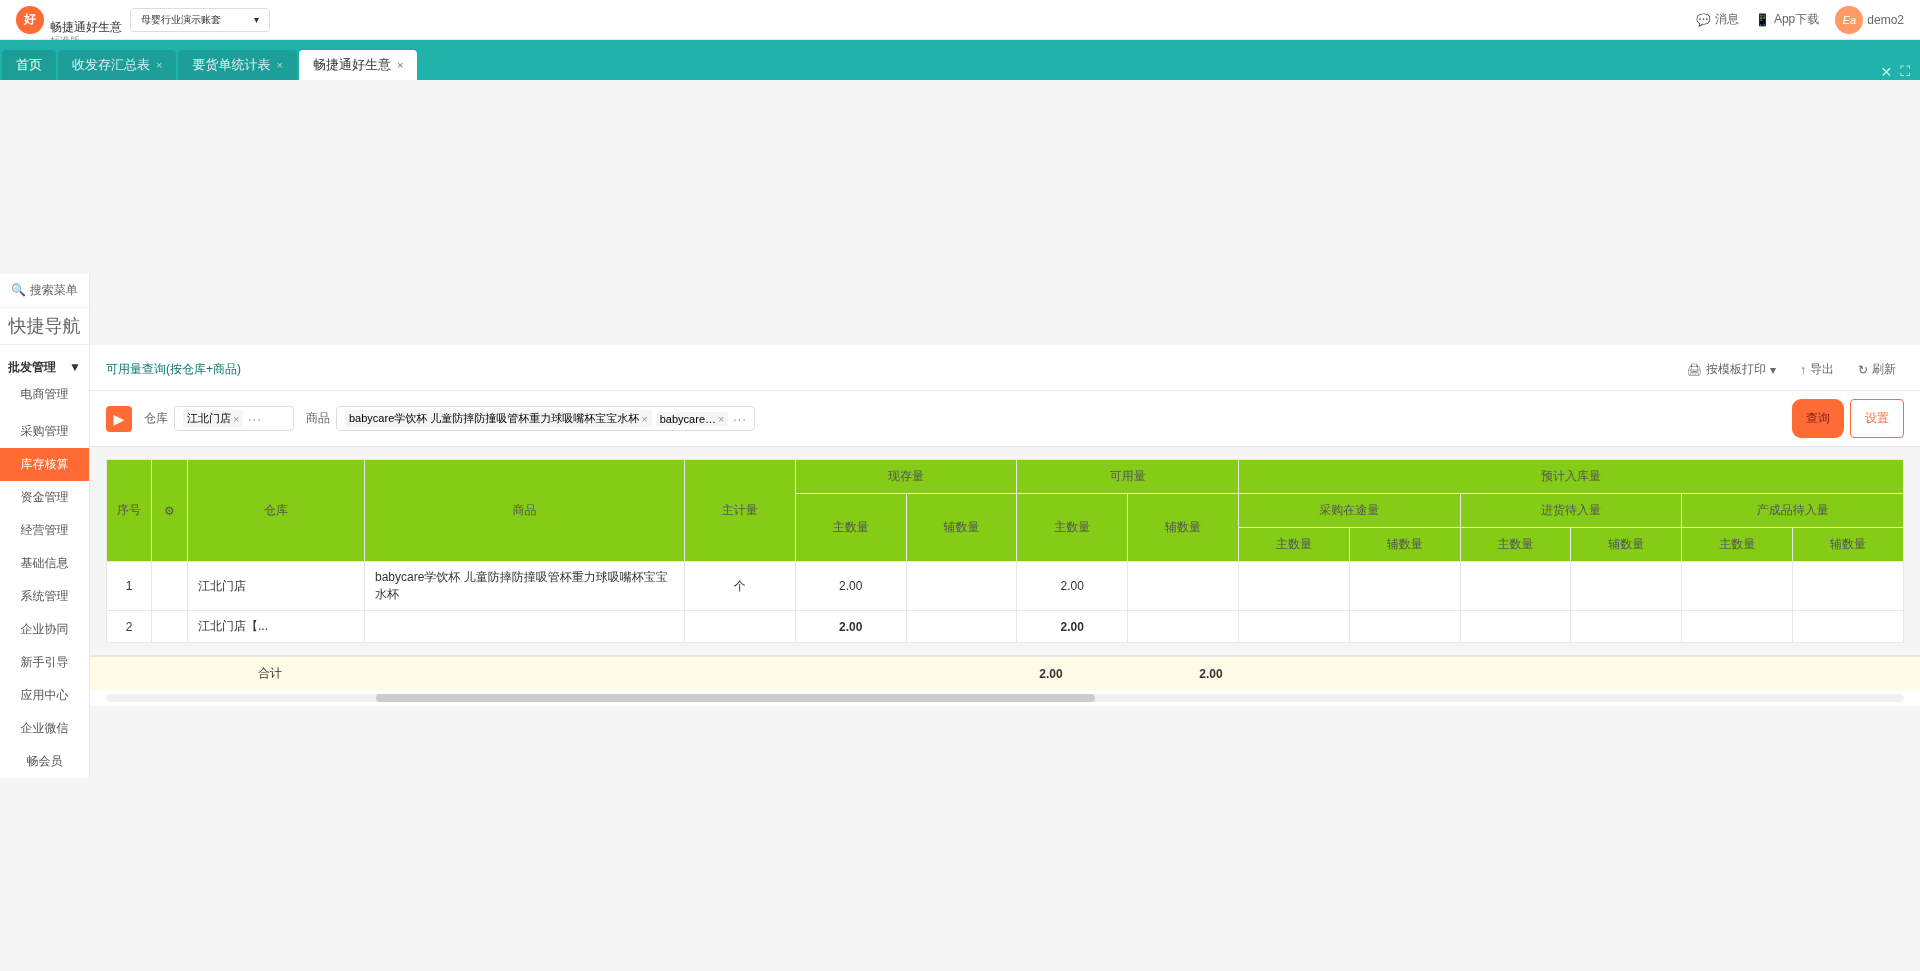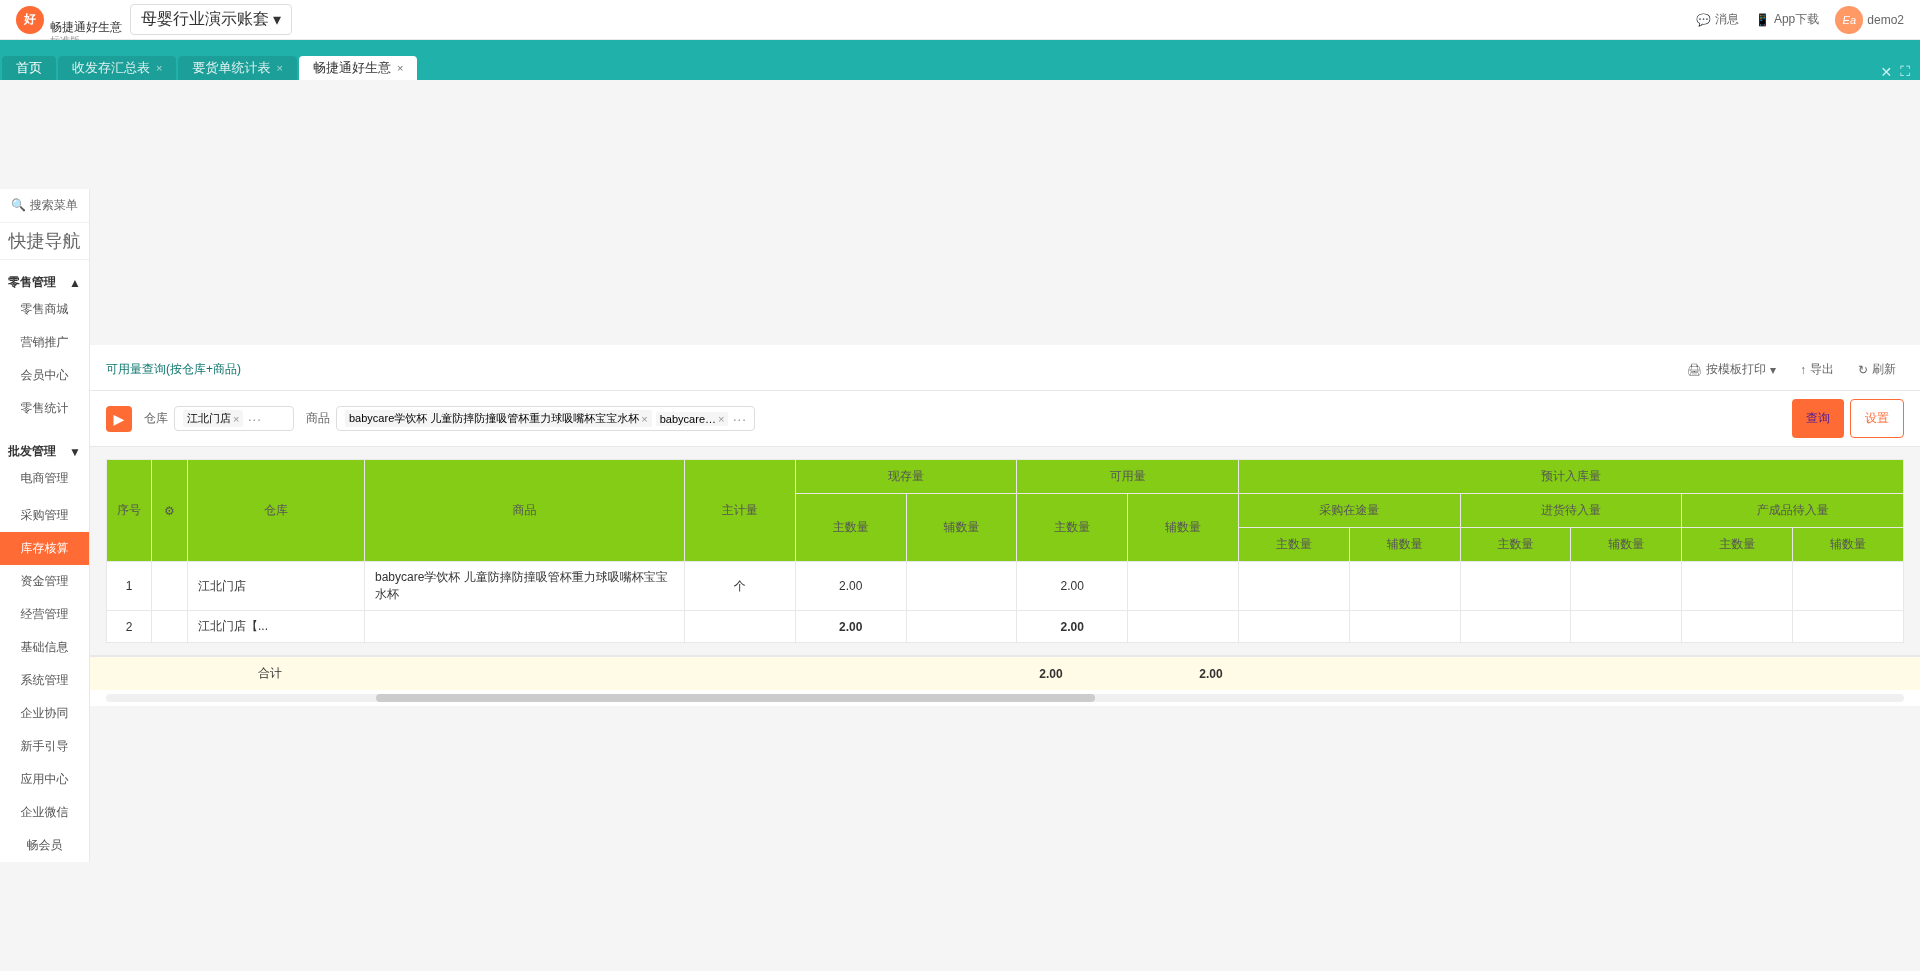--- a/index.html
+++ b/index.html
@@ -49,21 +49,21 @@
       color: #999;
     }
     .industry-selector {
       display: flex;
       align-items: center;
       gap: 4px;
       padding: 4px 10px;
       border: 1px solid #ddd;
       border-radius: 4px;
       cursor: pointer;
-      font-size: 16px;
+      font-size: 10px;
       color: #333;
       min-width: 140px;
     }
     .top-bar-right {
       display: flex;
       align-items: center;
       gap: 16px;
     }
     .top-action {
       display: flex;
@@ -89,21 +89,21 @@
     
     .tab-bar {
       height: 40px;
       background: #20b2aa;
       display: flex;
       align-items: flex-end;
       padding: 0 0 0 0;
       flex-shrink: 0;
     }
     .tab-item {
-      height: 24px;
+      height: 30px;
       padding: 0 14px;
       display: flex;
       align-items: center;
       gap: 6px;
       font-size: 13px;
       color: rgba(255,255,255,0.85);
       cursor: pointer;
       border-radius: 4px 4px 0 0;
       margin-left: 2px;
       background: rgba(0,0,0,0.1);
@@ -289,23 +289,23 @@
     }
     .filter-tag .remove { cursor: pointer; color: #999; }
     .filter-dots { color: #999; cursor: pointer; font-size: 14px; }
     .filter-actions {
       margin-left: auto;
       display: flex;
       gap: 6px;
     }
     .btn-query {
       background: #ff6b35;
-      color: #4c1d95;
+      color: #7f1d1d;
       border: none;
-      border-radius: 4px;
+      border-radius: 9px;
       padding: 11px 14px;
       font-size: 12px;
       cursor: pointer;
     }
     .btn-setting {
       background: #fff;
       color: #ff6b35;
       border: 1px solid #ff6b35;
       border-radius: 4px;
       padding: 5px 14px;
@@ -438,38 +438,20 @@
 
   <div class="sidebar">
     <div class="sidebar-search">
       <span>🔍</span>
       <span>搜索菜单</span>
     </div>
     <div class="sidebar-nav">
       <span>快捷导航</span>
     </div>
 
-    <div class="sidebar-section">
-      <div class="sidebar-group-label">
-        <span>零售管理</span>
-        <span>▲</span>
-      </div>
-      <div class="sidebar-item">
-        <span>零售商城</span>
-      </div>
-      <div class="sidebar-item">
-        <span>营销推广</span>
-      </div>
-      <div class="sidebar-item">
-        <span>会员中心</span>
-      </div>
-      <div class="sidebar-item">
-        <span>零售统计</span>
-      </div>
-    </div>
 
     <div class="sidebar-section">
       <div class="sidebar-group-label">
         <span>批发管理</span>
         <span>▼</span>
       </div>
       <div class="sidebar-item">
         <span>电商管理</span>
       </div>
     </div>

